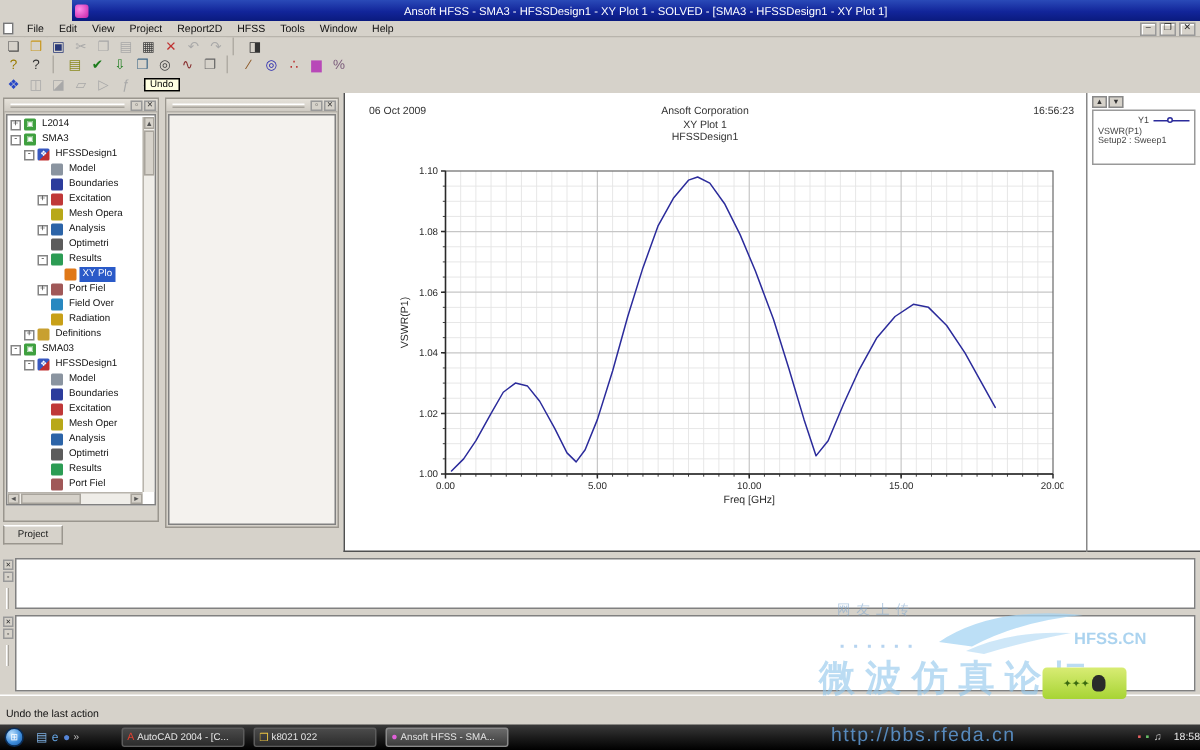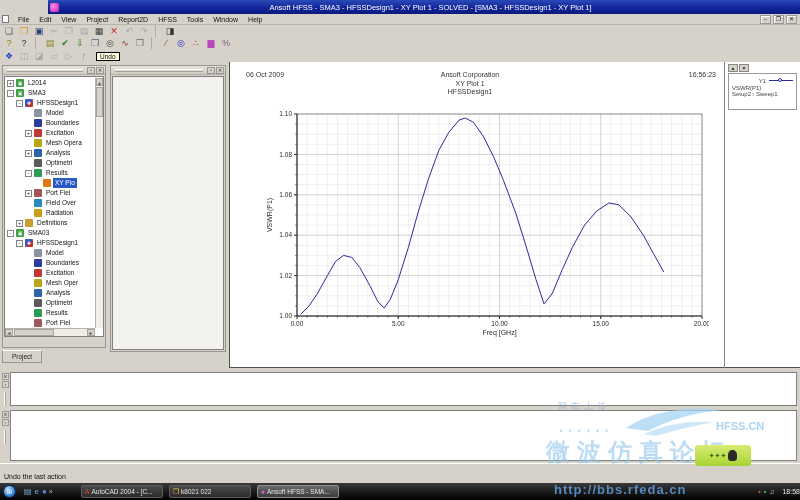--- a/index.html
+++ b/index.html
@@ -105,21 +105,21 @@
   #clock{color:#e8e8e8;font-size:7px;margin-left:4px;}
 
   
   #watermark{position:absolute;left:540px;top:398px;width:258px;height:102px;pointer-events:none;z-index:50;}
   #wm-small{position:absolute;left:18px;top:2px;font-size:9px;color:rgba(125,165,205,.55);letter-spacing:4px;}
   #wm-squares{position:absolute;left:20px;top:28px;font-size:8px;color:rgba(110,170,225,.5);letter-spacing:2px;}
   #wm-brand{position:absolute;left:176px;top:22px;font-size:11px;font-weight:bold;color:rgba(150,200,235,.8);}
   #wm-dragonfly{position:absolute;left:82px;top:6px;}
   #wm-main{position:absolute;left:6px;top:38px;font-size:24px;font-weight:bold;color:rgba(145,198,235,.62);letter-spacing:7px;white-space:nowrap;}
   #wm-badge{position:absolute;left:155px;top:47px;width:56px;height:21px;background:linear-gradient(180deg,#d8ec74,#a7d434);border-radius:3px;display:flex;align-items:center;justify-content:center;gap:2px;font-size:7px;}
-  #wm-url{position:absolute;left:14px;top:84px;font-size:13px;font-weight:bold;color:rgba(95,155,215,.85);letter-spacing:1px;}
+  #wm-url{position:absolute;left:14px;top:84px;font-size:13px;font-weight:normal;color:rgba(95,155,215,.85);letter-spacing:1px;}
 </style>
 </head>
 <body>
 
 <div id="screen">
 
   <div id="titlebar">
     <span id="app-icon"></span>
     <span id="title-text">Ansoft HFSS - SMA3 - HFSSDesign1 - XY Plot 1 - SOLVED - [SMA3 - HFSSDesign1 - XY Plot 1]</span>
     <span class="wbtns">

